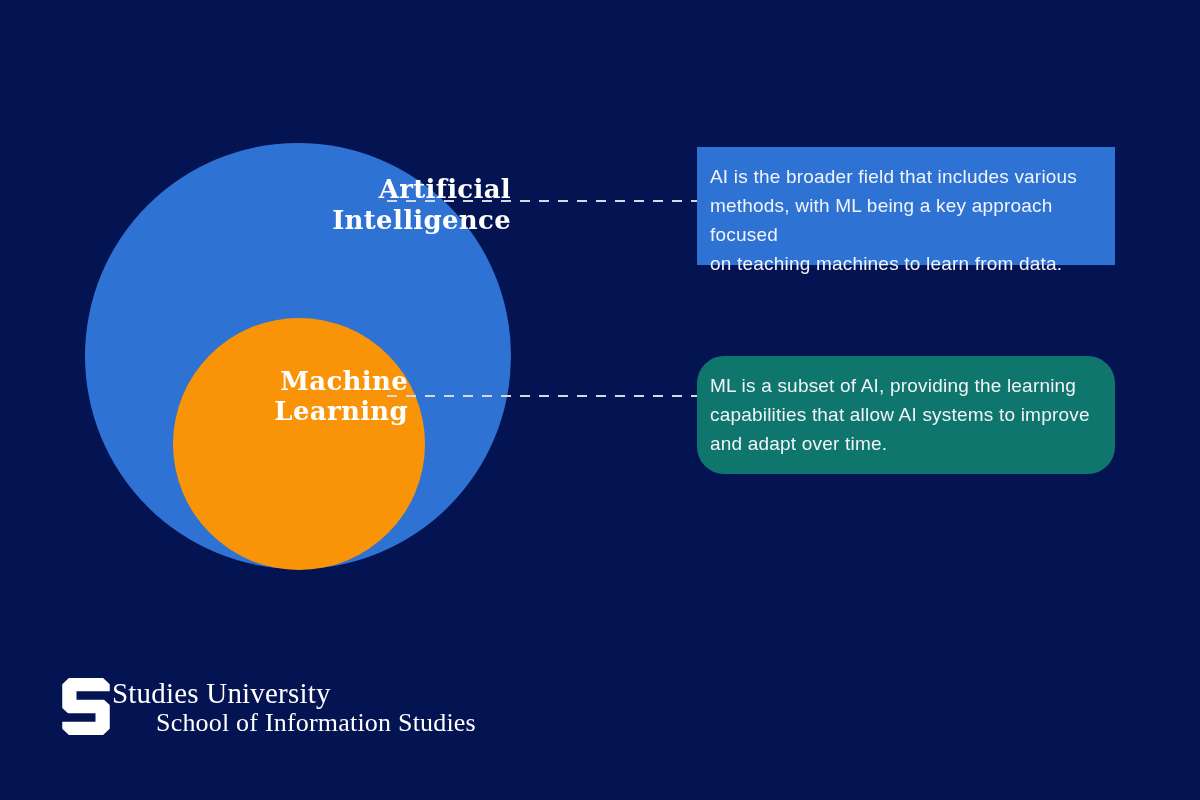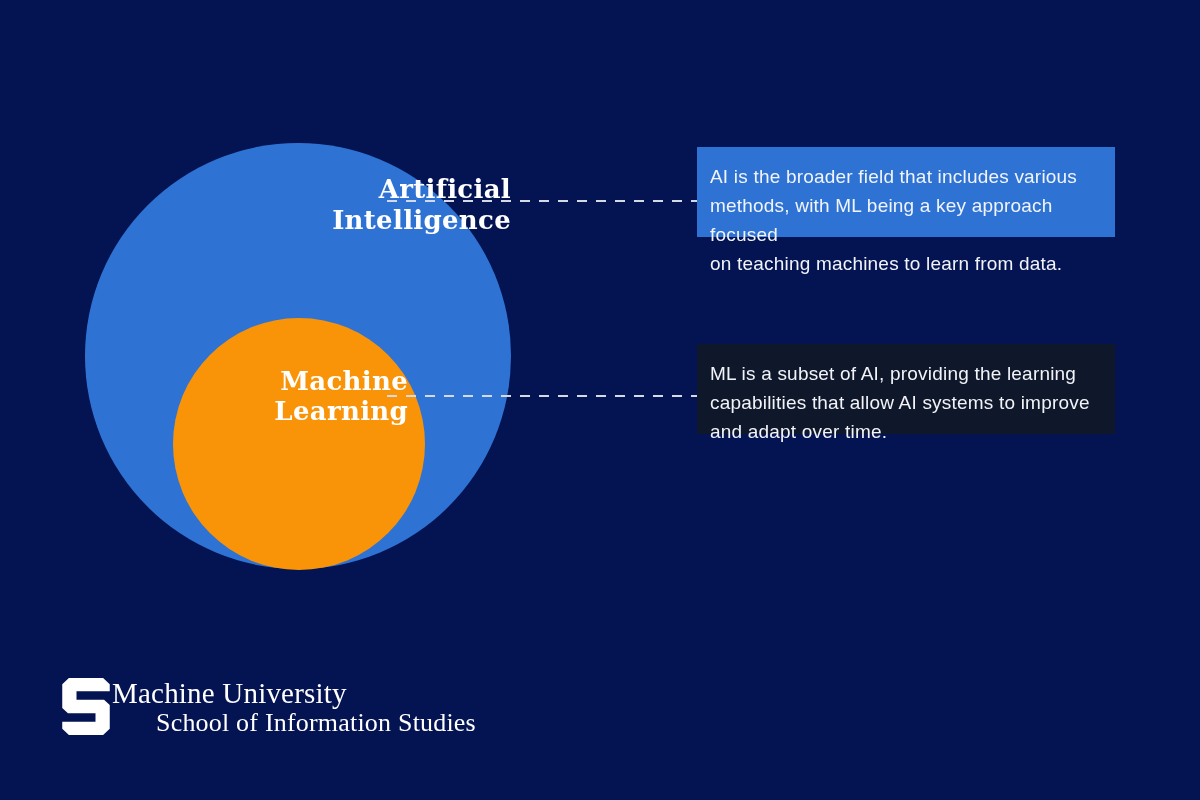--- a/index.html
+++ b/index.html
@@ -48,31 +48,31 @@
     height: 2px;
     background: repeating-linear-gradient(90deg, #D4D9E3 0 10px, transparent 10px 19px);
   }
   .dash-1 { left: 387px; top: 200px; width: 310px; }
   .dash-2 { left: 387px; top: 395px; width: 310px; }
 
   .callout {
     position: absolute;
     left: 697px;
     width: 418px;
-    height: 90px;
+    height: 118px;
     box-sizing: border-box;
     padding: 15px 13px;
     color: #F2F4F9;
     font-size: 19px;
     line-height: 29px;
     white-space: pre-line;
     letter-spacing: 0.2px;
   }
   .callout-ai { top: 147px; background: #2E73D4; }
-  .callout-ml { top: 344px; background: #0f172a; }
+  .callout-ml { top: 356px; background: #0f766e; border-radius: 27px; }
 
   .logo-s {
     position: absolute;
     left: 62px; top: 678px;
     width: 48px; height: 57px;
   }
   .footer-text {
     position: absolute;
     left: 112px; top: 678px;
     color: #FFFFFF;
@@ -114,17 +114,17 @@
 
   <div class="callout callout-ml">ML is a subset of AI, providing the learning
 capabilities that allow AI systems to improve
 and adapt over time.</div>
 
   <svg class="logo-s" viewBox="0 0 100 120" aria-hidden="true">
     <polygon fill="#FFFFFF" points="14,0 86,0 100,13 100,28 30,28 30,46 88,46 100,57 100,107 86,120 14,120 0,107 0,92 70,92 70,74 12,74 0,63 0,13"></polygon>
   </svg>
 
   <div class="footer-text">
-    <div class="org-name">Machine University</div>
+    <div class="org-name">Studies University</div>
     <div class="org-unit">School of Information Studies</div>
   </div>
 
 </div>
 
 </body></html>

